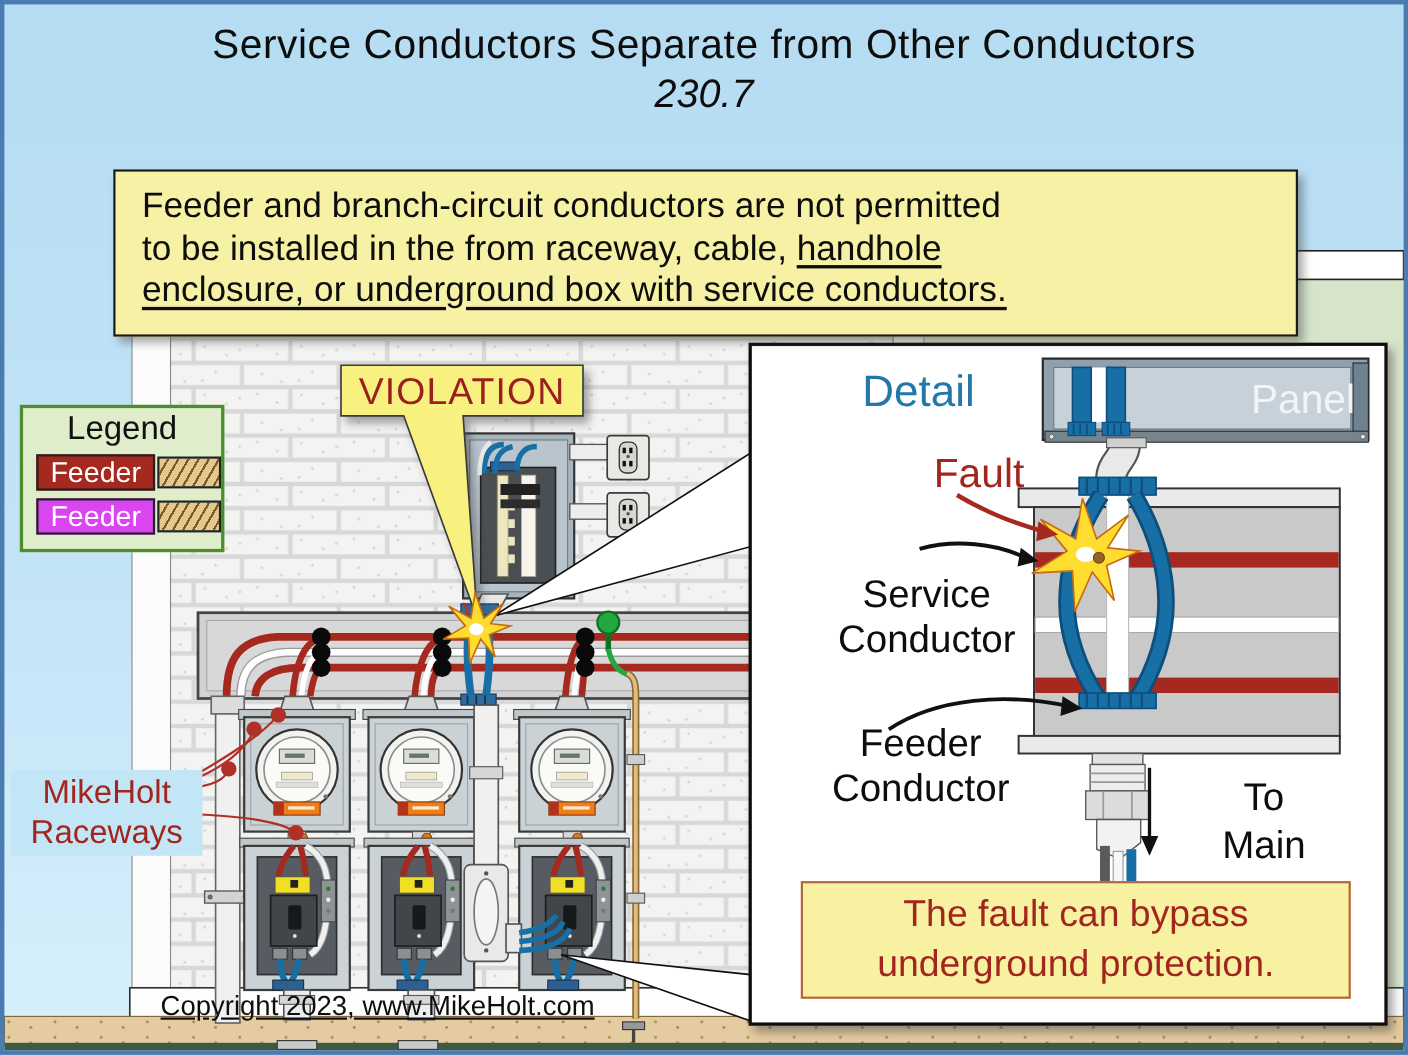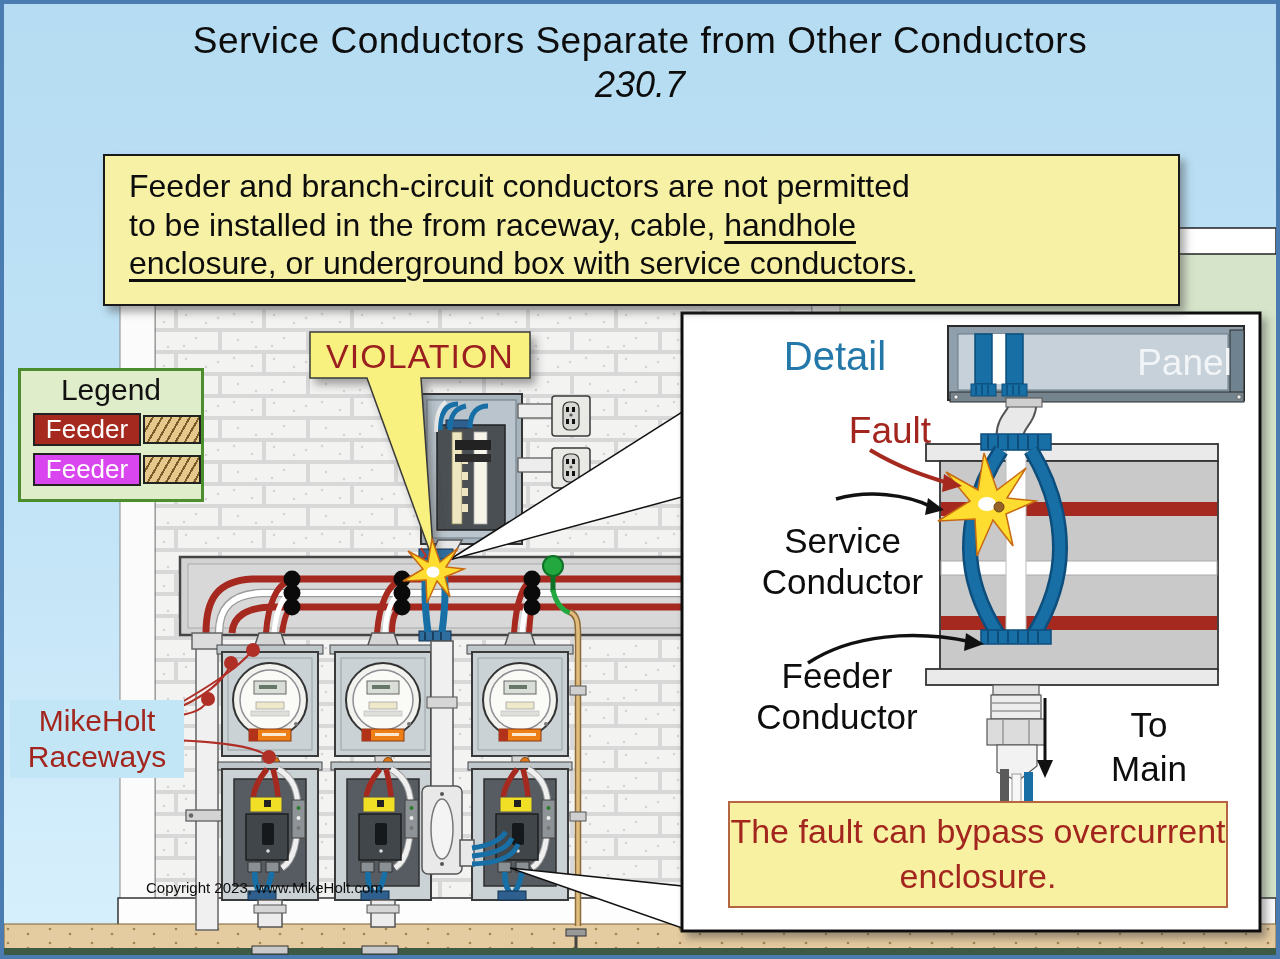--- a/index.html
+++ b/index.html
@@ -29,21 +29,21 @@
   .raceways-label{left:10px;top:700px;width:174px;background:#c3e6f7;text-align:center;
     font-size:30px;line-height:36px;color:#a3261e;padding:3px 0;}
   .detail-title{left:760px;top:334px;width:150px;font-size:40px;color:#2377a9;text-align:center;}
   .panel-label{left:1102px;top:342px;width:165px;font-size:37px;color:#f2f5f7;text-align:center;}
   .fault-label{left:820px;top:410px;width:140px;font-size:37px;color:#a3261e;text-align:center;}
   .svc-label{left:740px;top:520px;width:205px;font-size:35px;line-height:41px;color:#0d0d0d;text-align:center;}
   .fdr-label{left:718px;top:655px;width:238px;font-size:35px;line-height:41px;color:#0d0d0d;text-align:center;}
   .tomain-label{left:1088px;top:703px;width:122px;font-size:35px;line-height:44px;color:#0d0d0d;text-align:center;}
   .notebox{left:728px;top:801px;width:500px;height:107px;background:#f8f1a2;border:2.5px solid #b5653f;
     box-sizing:border-box;text-align:center;font-size:34px;line-height:45px;color:#a3261e;padding-top:6px;}
-  .copyright{left:146px;top:879px;font-size:15px;color:#0d0d0d;}
+  .copyright{left:146px;top:901px;font-size:25px;color:#0d0d0d;text-decoration:underline;}
 </style>
 </head>
 <body>
 
 <div class="canvas">
 
 <svg class="scene" width="1280" height="959" viewBox="0 0 1280 959">
   <defs>
     <pattern id="bricks" width="88" height="44" patternUnits="userSpaceOnUse">
       <rect width="88" height="44" fill="#d8d8d8"></rect>
@@ -446,18 +446,18 @@
 </div>
 
 <div class="abs raceways-label">MikeHolt Raceways</div>
 
 <div class="abs detail-title">Detail</div>
 <div class="abs panel-label">Panel</div>
 <div class="abs svc-label">Service Conductor</div>
 <div class="abs fault-label">Fault</div>
 <div class="abs fdr-label">Feeder Conductor</div>
 <div class="abs tomain-label">To Main</div>
-<div class="abs notebox">The fault can bypass overcurrent enclosure.</div>
+<div class="abs notebox">The fault can bypass underground protection.</div>
 
 <div class="abs copyright">Copyright 2023, www.MikeHolt.com</div>
 
 <div class="frame"></div>
 </div>
 
 </body></html>

